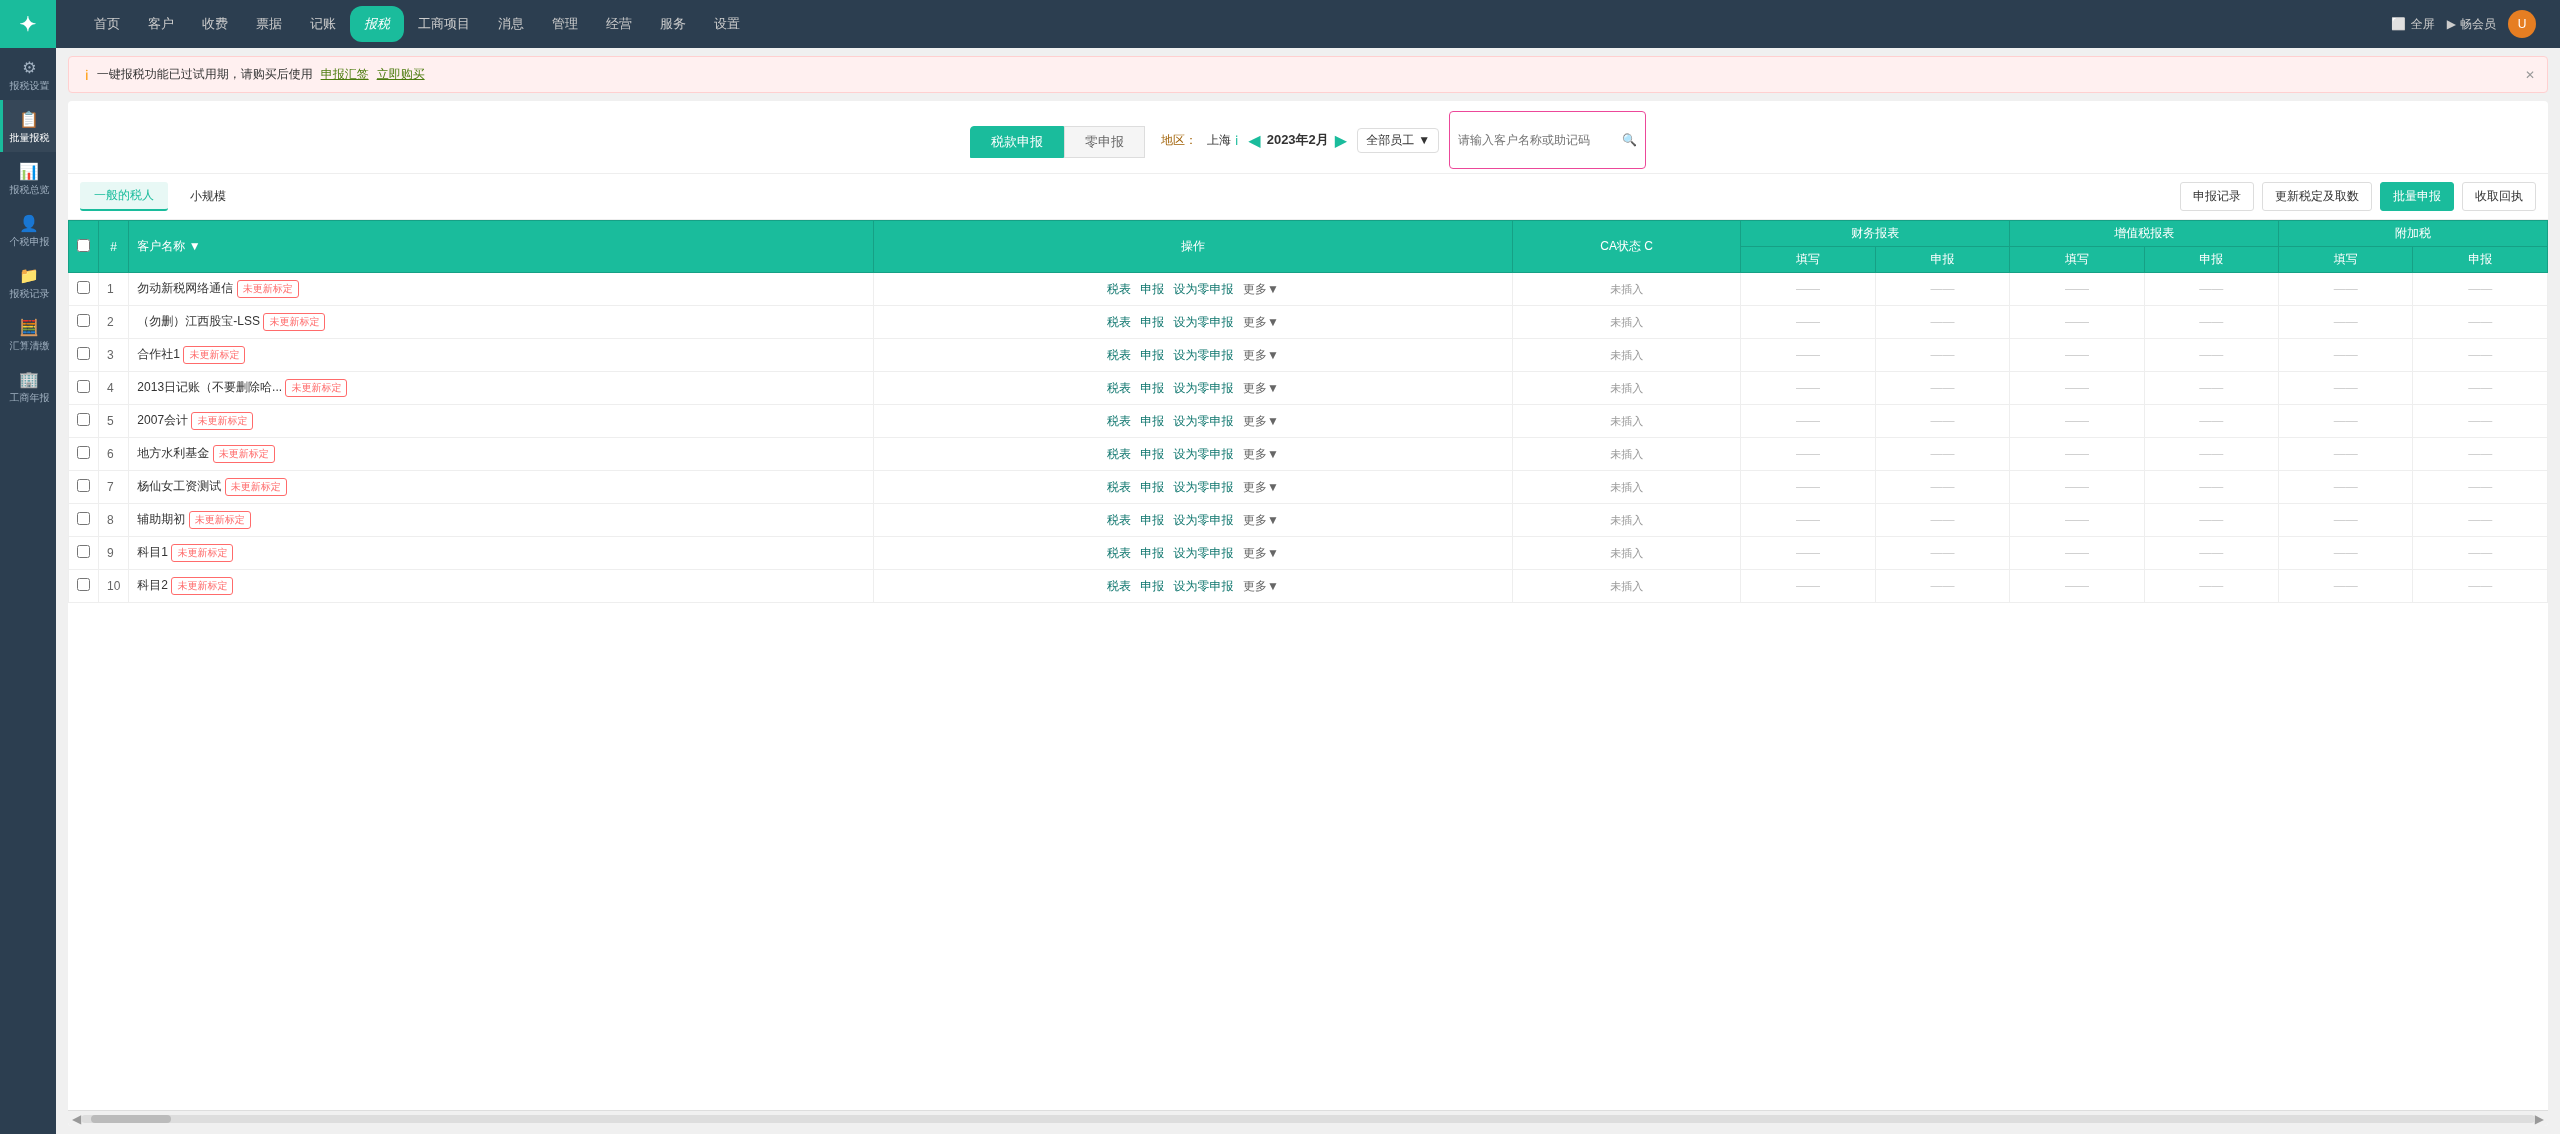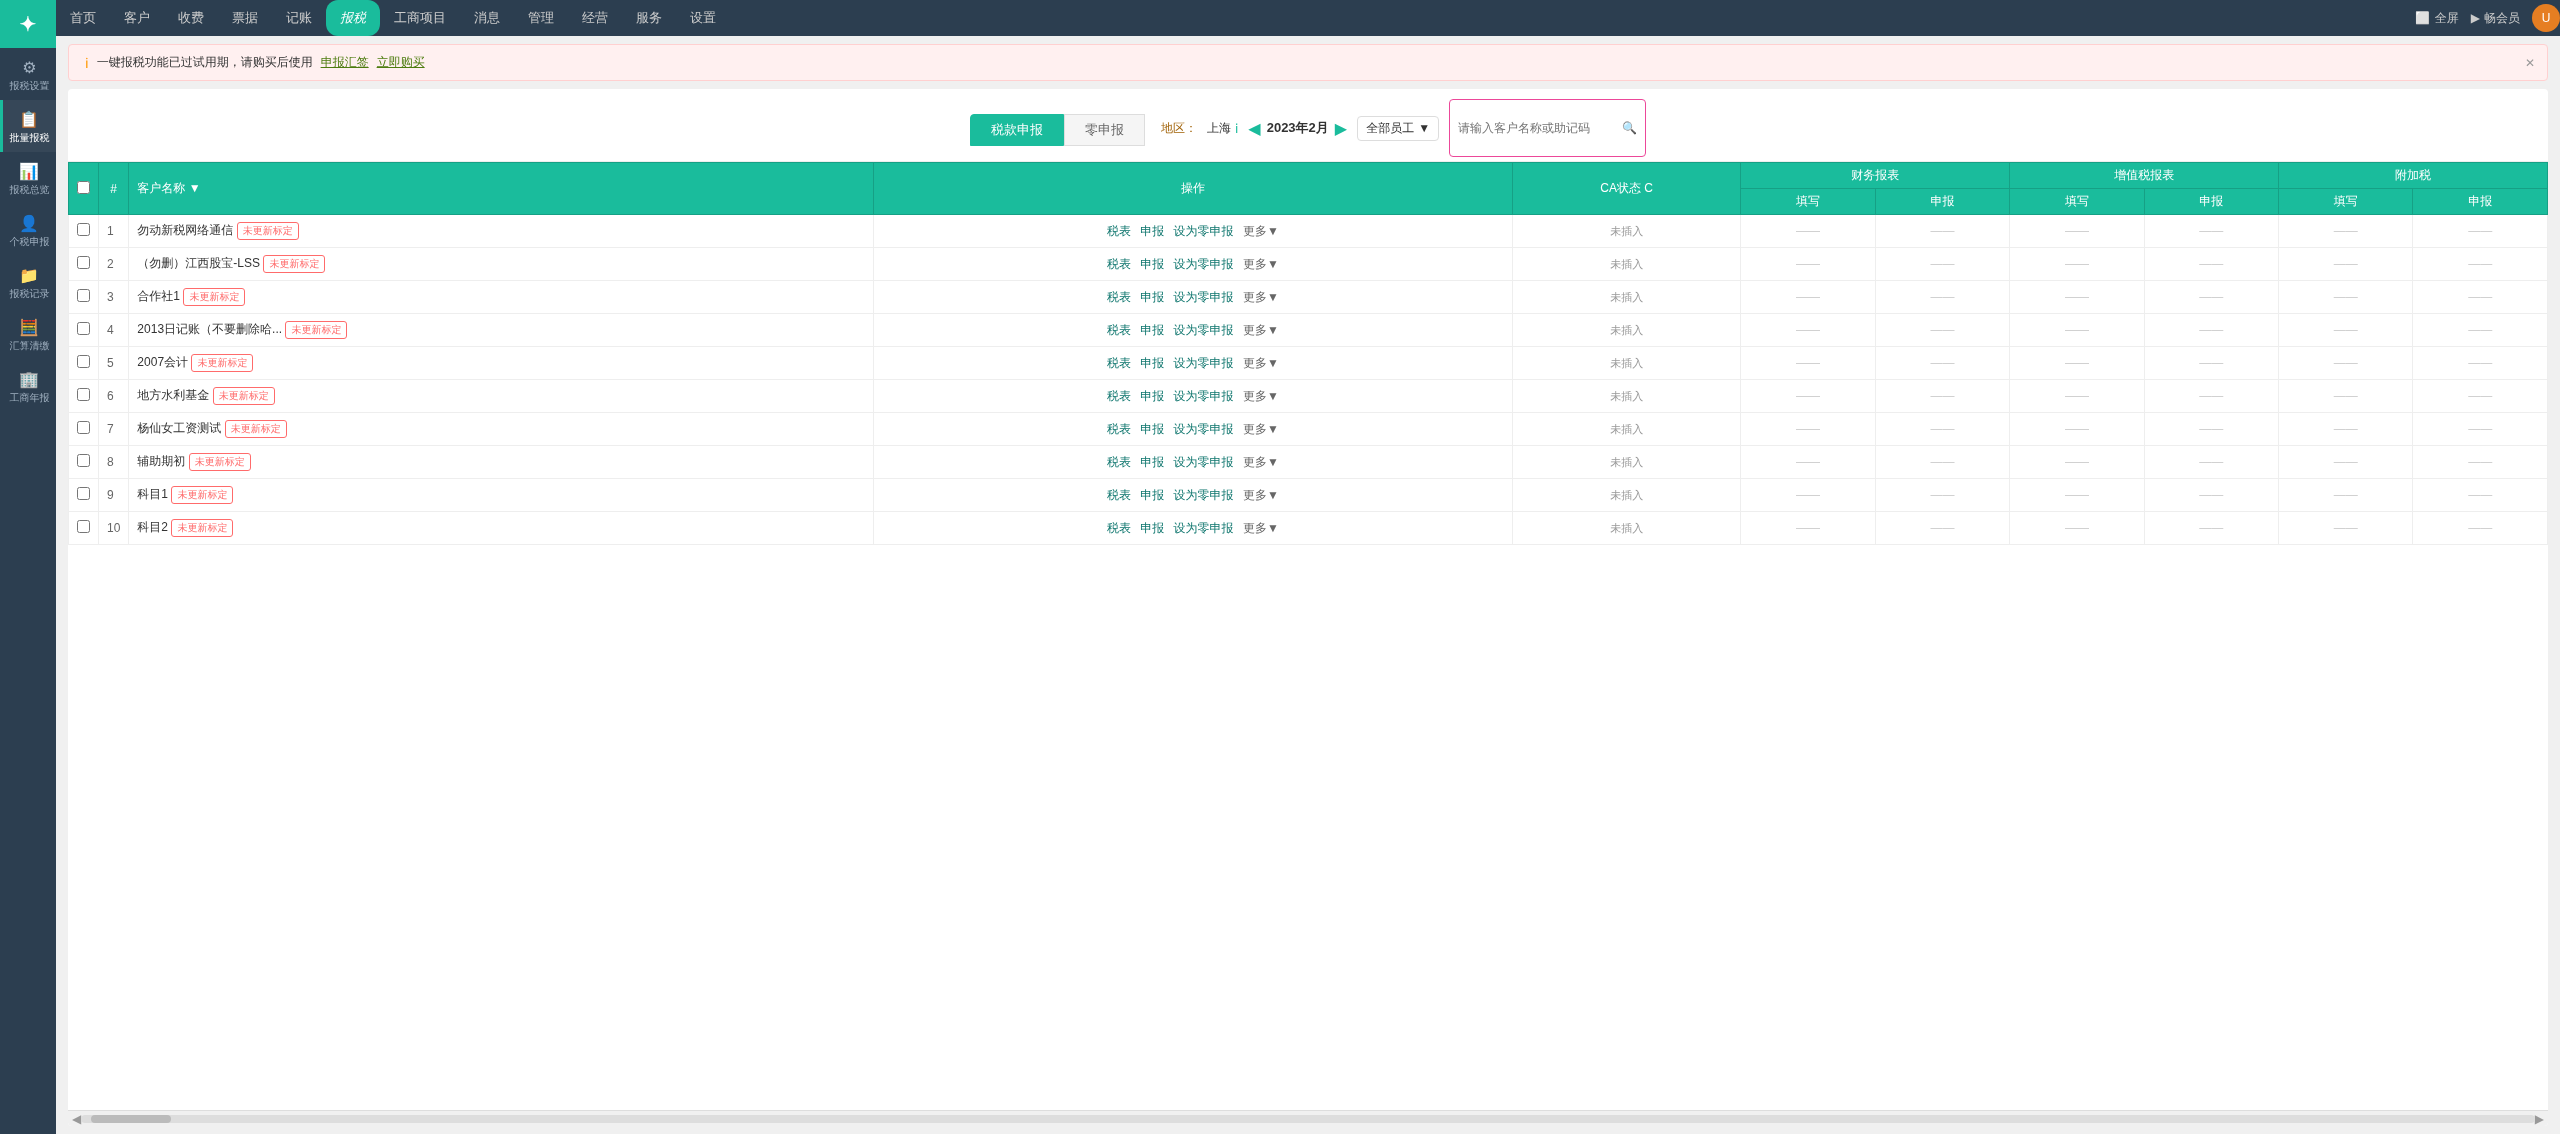--- a/index.html
+++ b/index.html
@@ -55,25 +55,25 @@
     
     .main-area {
       flex: 1;
       display: flex;
       flex-direction: column;
       overflow: hidden;
     }
 
     
     .top-nav {
-      height: 36px;
+      height: 48px;
       background: #2c3e50;
       display: flex;
       align-items: center;
-      padding: 0 0;
+      padding: 0 24px;
       flex-shrink: 0;
     }
     .nav-item {
       color: #ccc;
       padding: 0 14px;
       height: 36px;
       display: flex;
       align-items: center;
       cursor: pointer;
       font-size: 13px;
@@ -422,20 +422,30 @@
             <span>全部员工</span>
             <span>▼</span>
           </div>
           <div class="search-box">
             <input class="search-input" type="text" placeholder="请输入客户名称或助记码" style="">
             <span>🔍</span>
           </div>
         </div>
       </div>
 
+      <div class="sub-toolbar">
+        <div class="taxpayer-tab active">一般的税人</div>
+        <div class="taxpayer-tab">小规模</div>
+        <div class="sub-actions">
+          <button class="btn">申报记录</button>
+          <button class="btn">更新税定及取数</button>
+          <button class="btn btn-primary">批量申报</button>
+          <button class="btn">收取回执</button>
+        </div>
+      </div>
 
       <div class="table-wrapper">
         <table>
           <thead>
             <tr class="col-group-header">
               <th rowspan="2" class="checkbox-cell">
                 <input type="checkbox" style="">
               </th>
               <th rowspan="2">#</th>
               <th rowspan="2" class="left">

